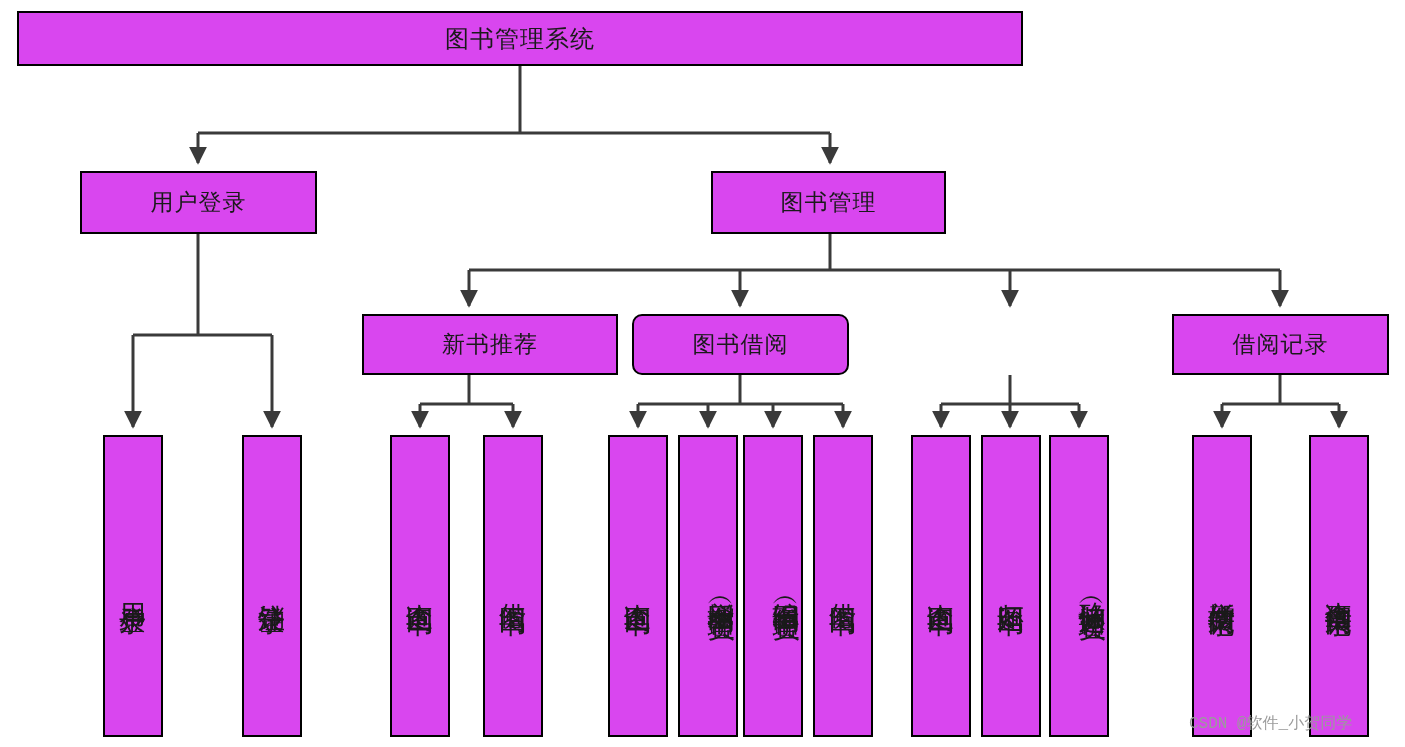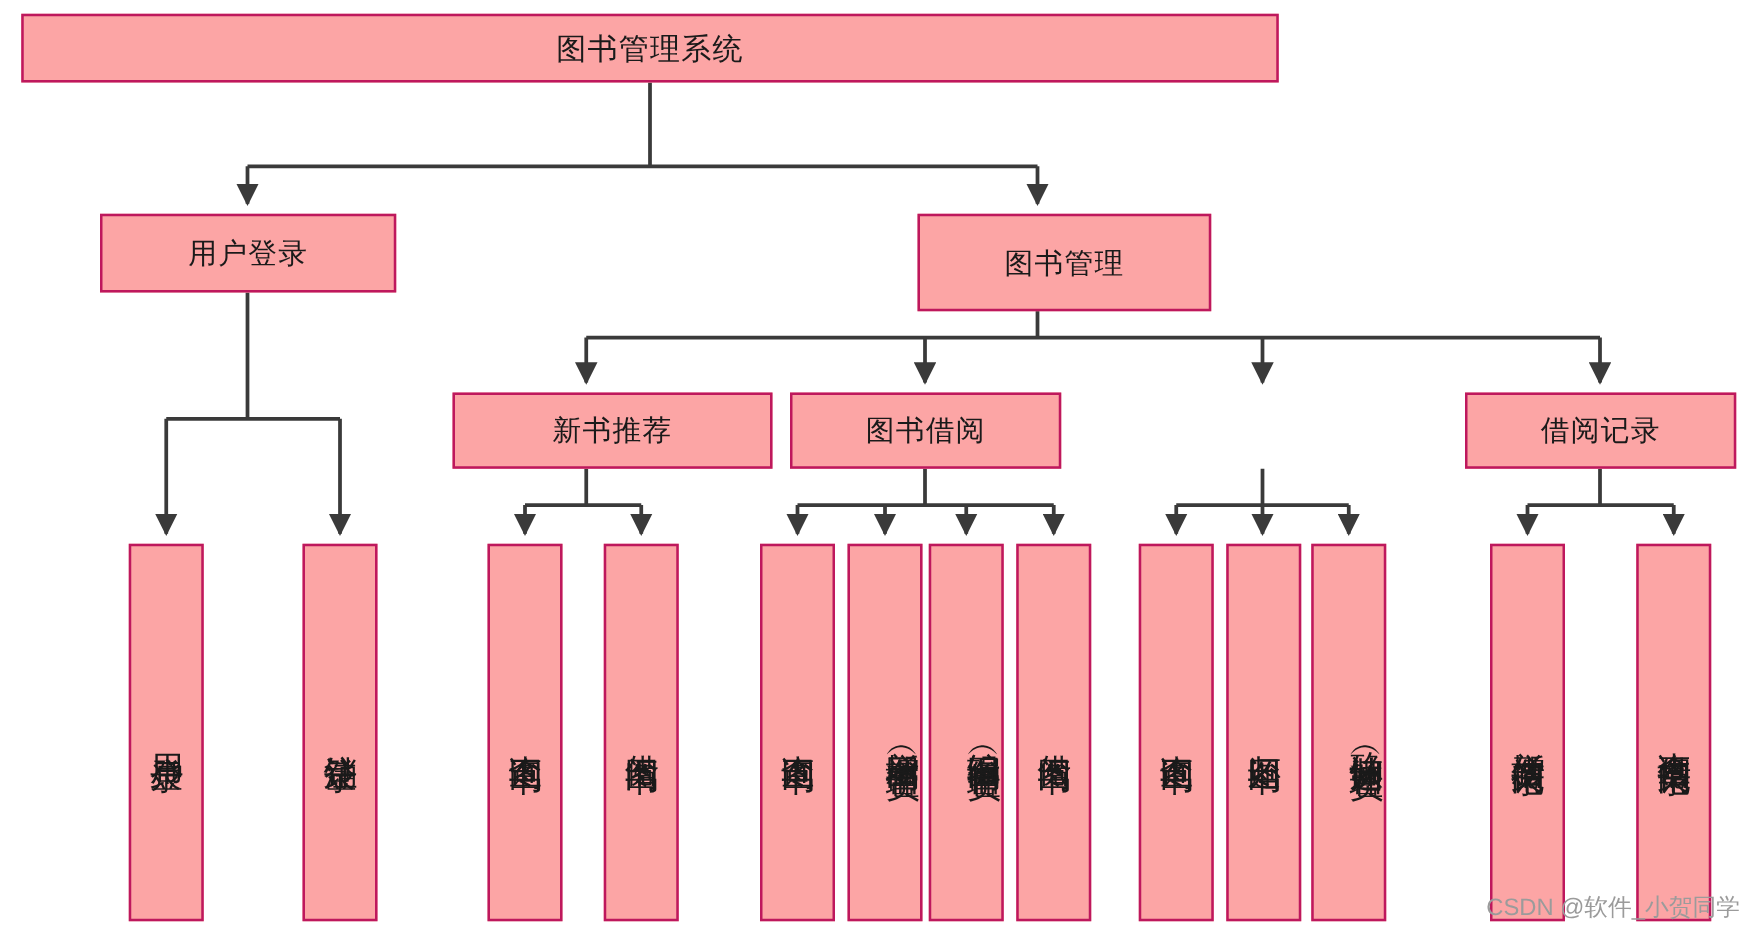--- a/index.html
+++ b/index.html
@@ -13,22 +13,22 @@
   #canvas {
     position: relative;
     width: 1405px;
     height: 747px;
     background: #ffffff;
     overflow: hidden;
   }
   .node {
     position: absolute;
     box-sizing: border-box;
-    border: 2px solid #be185d;
-    background: #fca5a5;
+    border: 2px solid #000000;
+    background: #d946ef;
     display: flex;
     align-items: center;
     justify-content: center;
     color: #1a1a1a;
   }
   .node-h {
     font-size: 23px;
     letter-spacing: 1px;
     white-space: nowrap;
   }
@@ -55,24 +55,24 @@
     left: 0;
     top: 0;
     width: 1405px;
     height: 747px;
     pointer-events: none;
   }
   .watermark {
     position: absolute;
     left: 1189px;
     top: 713px;
-    font-size: 19px;
+    font-size: 16px;
     color: #9b9b9b;
     white-space: nowrap;
-    font-family: Liberation Sans, sans-serif;
+    font-family: Liberation Mono, monospace;
   }
 </style>
 </head>
 <body>
 
 <div id="canvas">
 
   <svg class="edges" viewBox="0 0 1405 747" width="1405" height="747" xmlns="http://www.w3.org/2000/svg">
     <defs>
       <marker id="arrow" viewBox="0 0 10 10" refX="9" refY="5" markerWidth="6" markerHeight="6" orient="auto-start-reverse">
@@ -125,28 +125,28 @@
     </g>
   </svg>
 
   <div class="node node-h node-title" style="left:17px; top:11px; width:1006px; height:55px;">
     <span>图书管理系统</span>
   </div>
 
   <div class="node node-h" style="left:80px; top:171px; width:237px; height:63px;">
     <span>用户登录</span>
   </div>
-  <div class="node node-h" style="left:711px; top:171px; width:235px; height:78px;margin-left:23px;">
+  <div class="node node-h" style="left:711px; top:171px; width:235px; height:63px;">
     <span>图书管理</span>
   </div>
 
   <div class="node node-h" style="left:362px; top:314px; width:256px; height:61px;">
     <span>新书推荐</span>
   </div>
-  <div class="node node-h" style="left:632px; top:314px; width:217px; height:61px;">
+  <div class="node node-h" style="left:632px; top:314px; width:217px; height:61px;border-radius:10px;">
     <span>图书借阅</span>
   </div>
   <div class="node node-h" style="left:1172px; top:314px; width:217px; height:61px;">
     <span>借阅记录</span>
   </div>
 
   <div class="node node-v mid" style="left:103px; top:435px; width:60px; height:302px;">
     <span>用户登录</span>
   </div>
   <div class="node node-v mid" style="left:242px; top:435px; width:60px; height:302px;">

